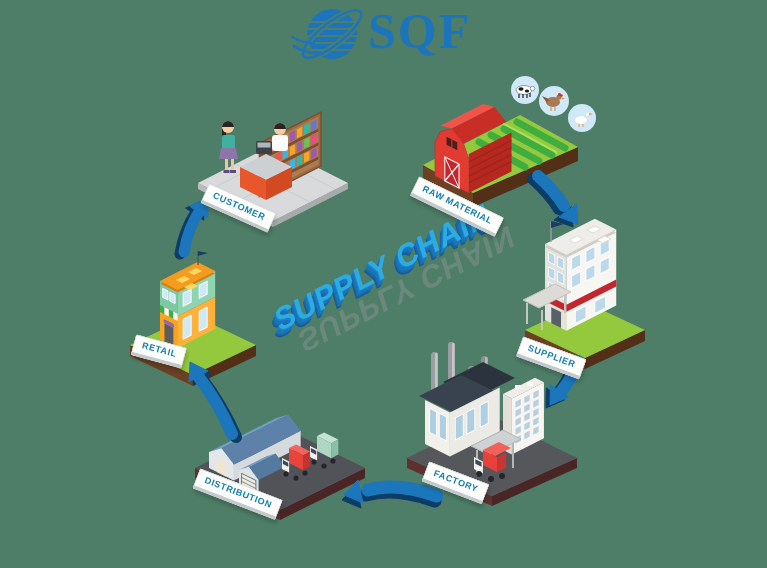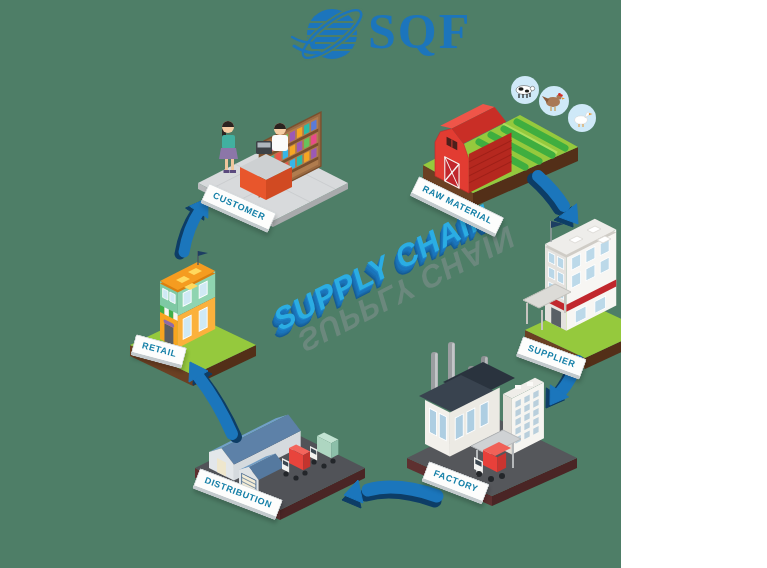--- a/index.html
+++ b/index.html
@@ -1,16 +1,16 @@
 <!DOCTYPE html>
 <html><head>
 <meta charset="utf-8">
 <style>
   html,body{margin:0;padding:0;}
-  .canvas{position:relative;width:621px;height:568px;background:#4e7e67;overflow:hidden;
+  .canvas{position:relative;width:767px;height:568px;background:#4e7e67;overflow:hidden;
           font-family:"Liberation Sans",sans-serif;}
   .scene{position:absolute;}
   .scene svg{display:block;overflow:visible;}
 
   
   .logo-text{position:absolute;left:368px;top:4px;font-family:"Liberation Serif",serif;
              font-weight:bold;font-size:50px;letter-spacing:2px;color:#1c75bc;line-height:1.1;}
 
   
   .title-wrap{position:absolute;left:268px;top:306px;transform:rotate(-27deg);

